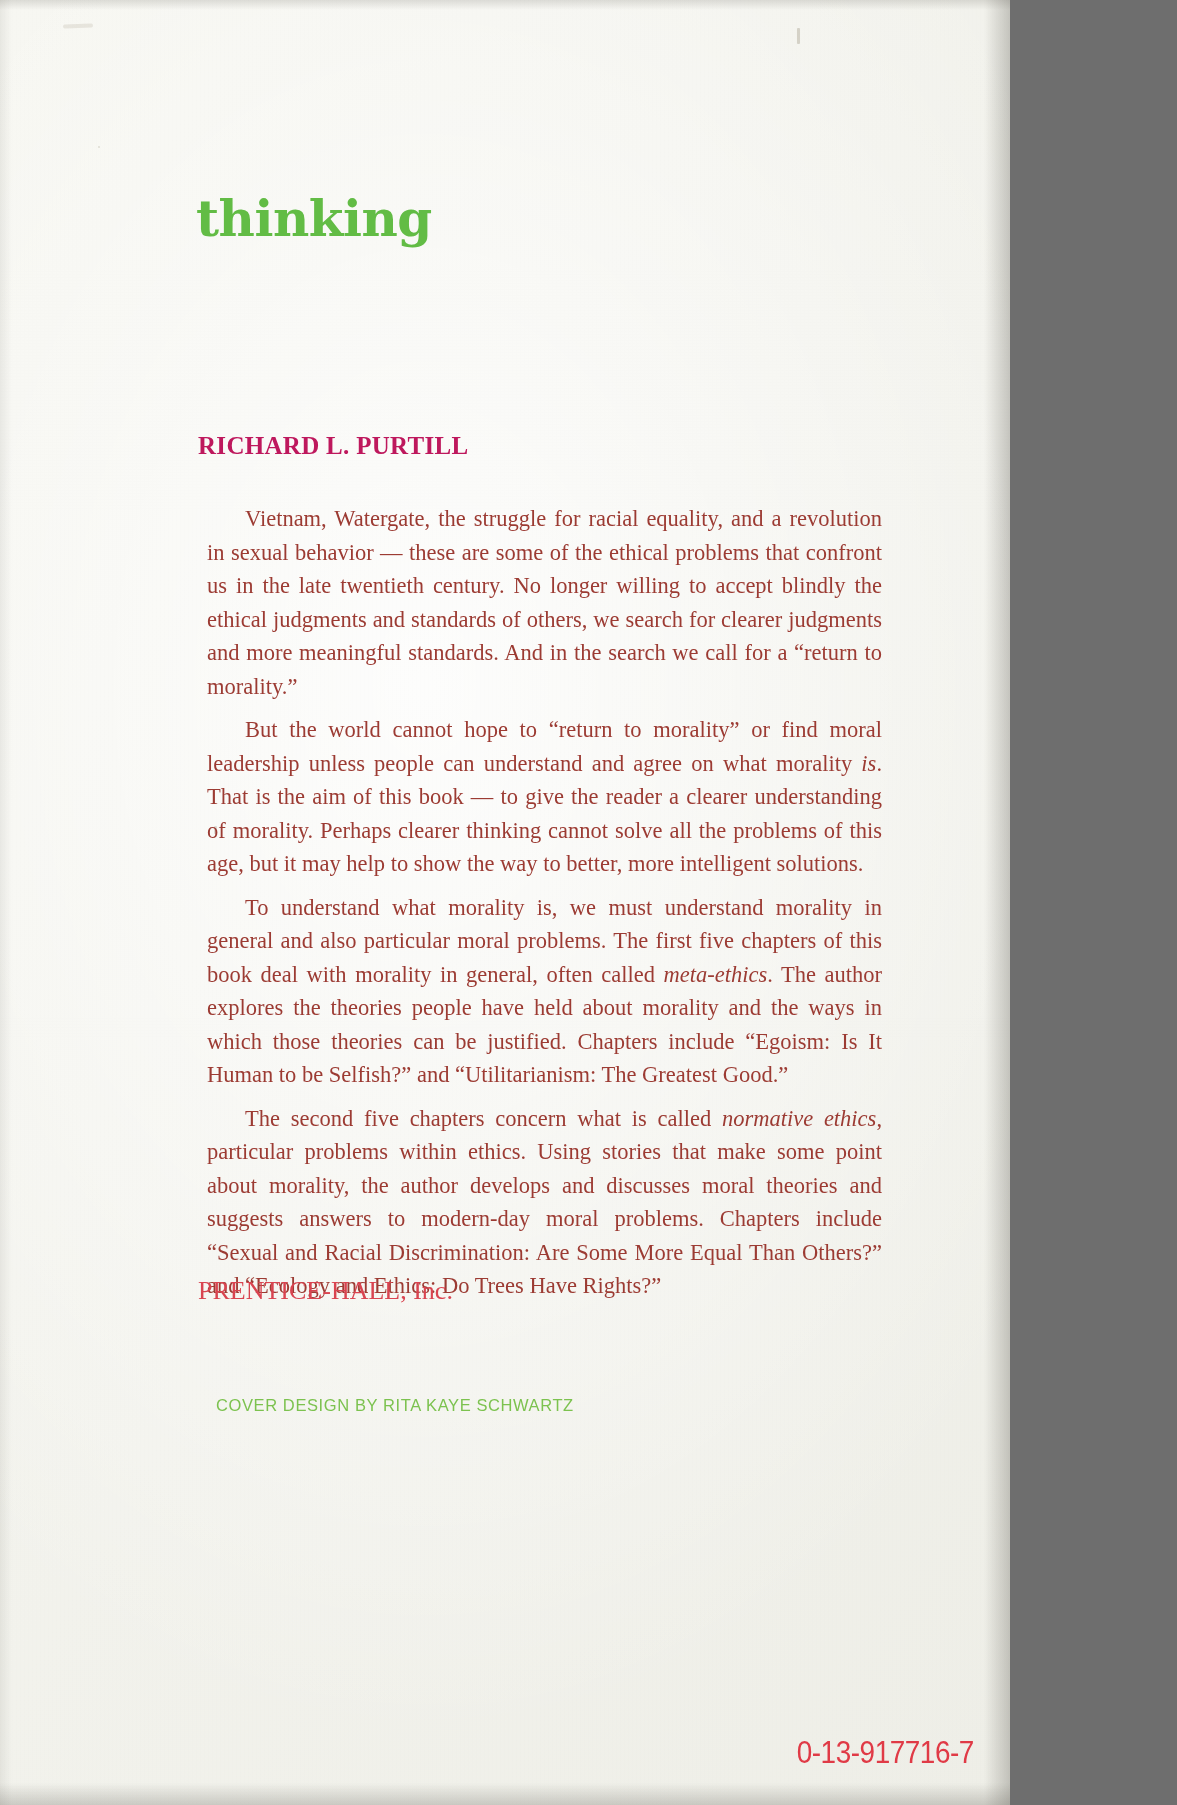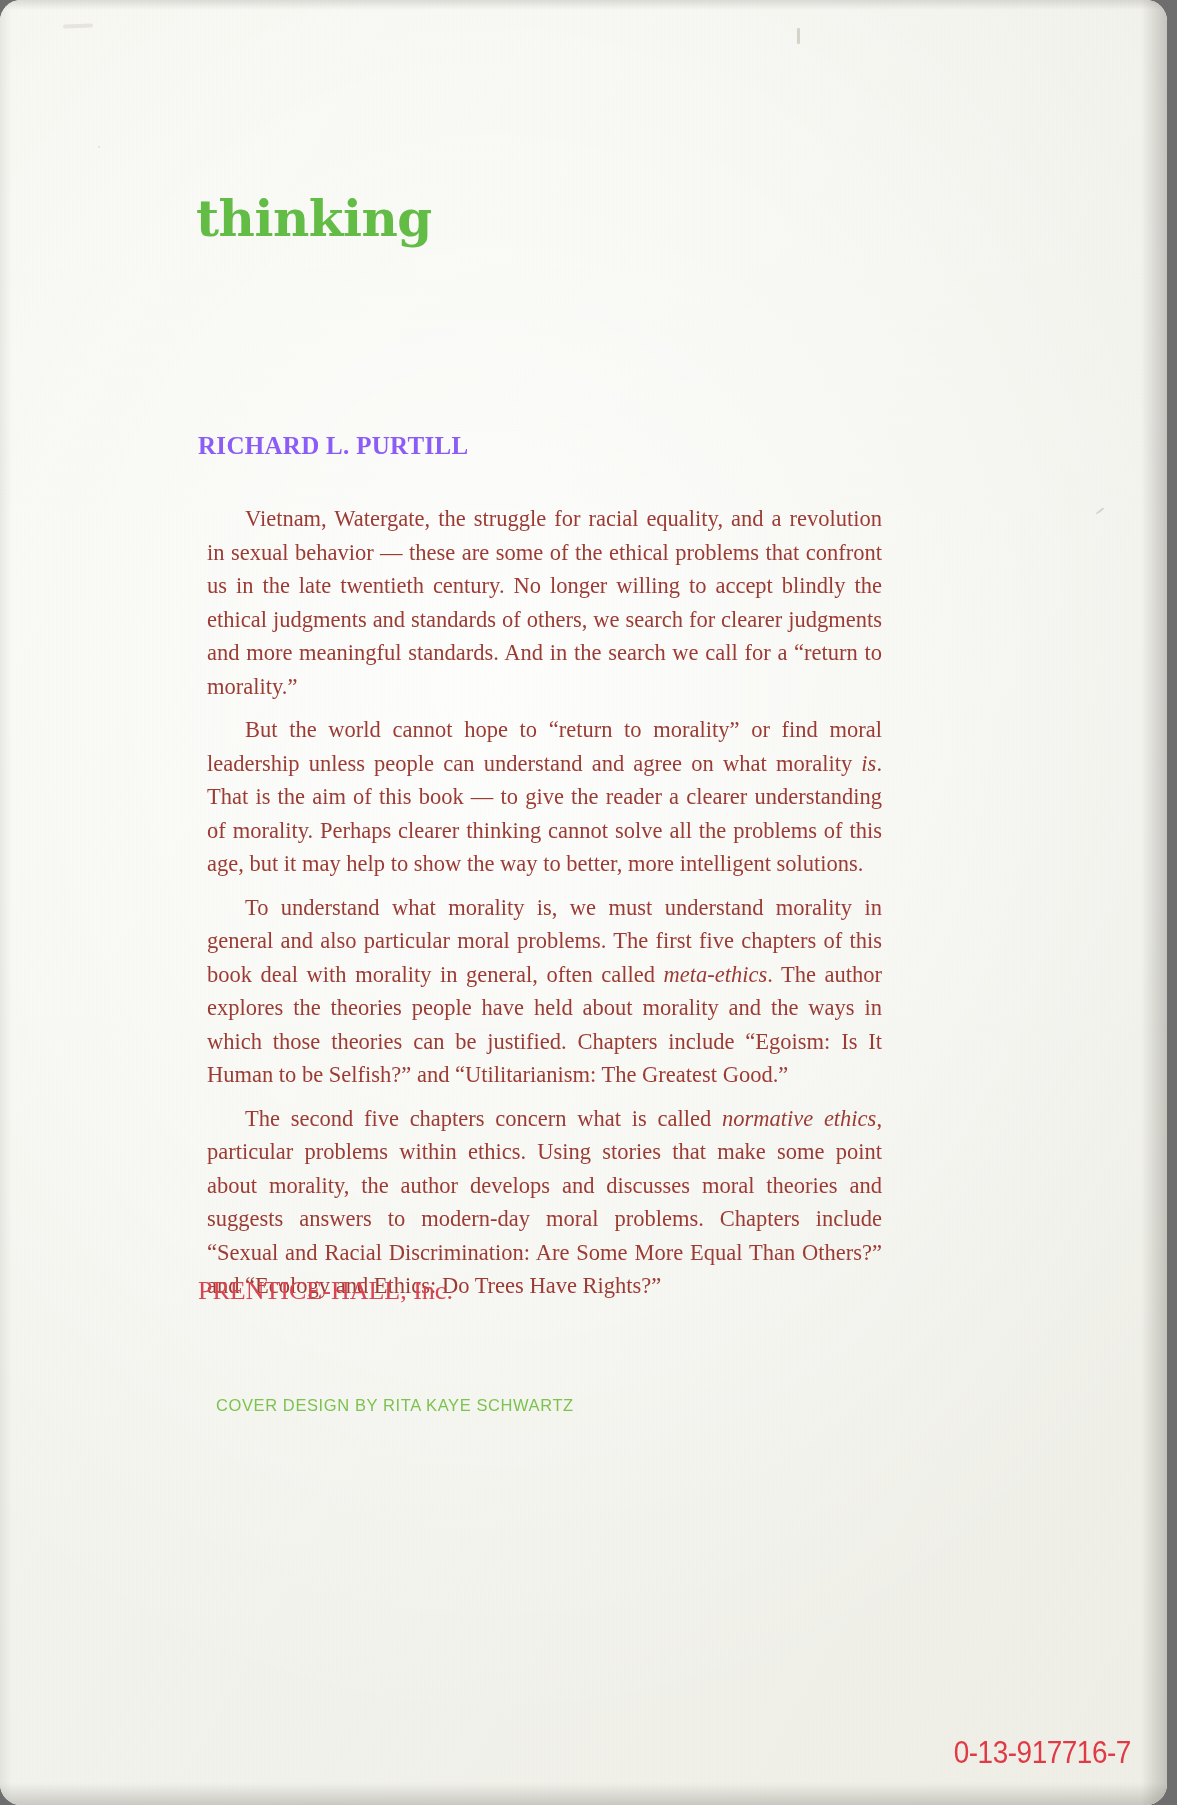--- a/index.html
+++ b/index.html
@@ -5,26 +5,25 @@
 <style>
   html, body {
     margin: 0;
     padding: 0;
     background: #6e6e6e;
   }
 
   
   .page {
     position: relative;
-    width: 1167px;
+    width: 1010px;
     height: 1805px;
     overflow: hidden;
     background: #f4f4ee;
     font-family: "Liberation Serif", "DejaVu Serif", serif;
-    border-radius: 21px;
     -webkit-font-smoothing: antialiased;
   }
 
   
   .paper-tint {
     position: absolute;
     inset: 0;
     background:
       radial-gradient(ellipse 120% 95% at 42% 38%, rgba(255,255,255,0.85) 0%, rgba(255,255,255,0.0) 62%),
       linear-gradient(120deg, #f6f6f0 0%, #f2f2ec 48%, #eeeee7 100%);
@@ -94,21 +93,21 @@
 
   
   .author {
     position: absolute;
     left: 198px;
     top: 432px;
     font-family: "Liberation Serif", "DejaVu Serif", serif;
     font-weight: 700;
     font-size: 25px;
     letter-spacing: 0.3px;
-    color: #8b5cf6;
+    color: #be185d;
   }
 
   
   .blurb {
     position: absolute;
     left: 197px;
     top: 492px;
     width: 695px;
     color: #9c3b33;
     font-family: "Liberation Serif", "DejaVu Serif", serif;

